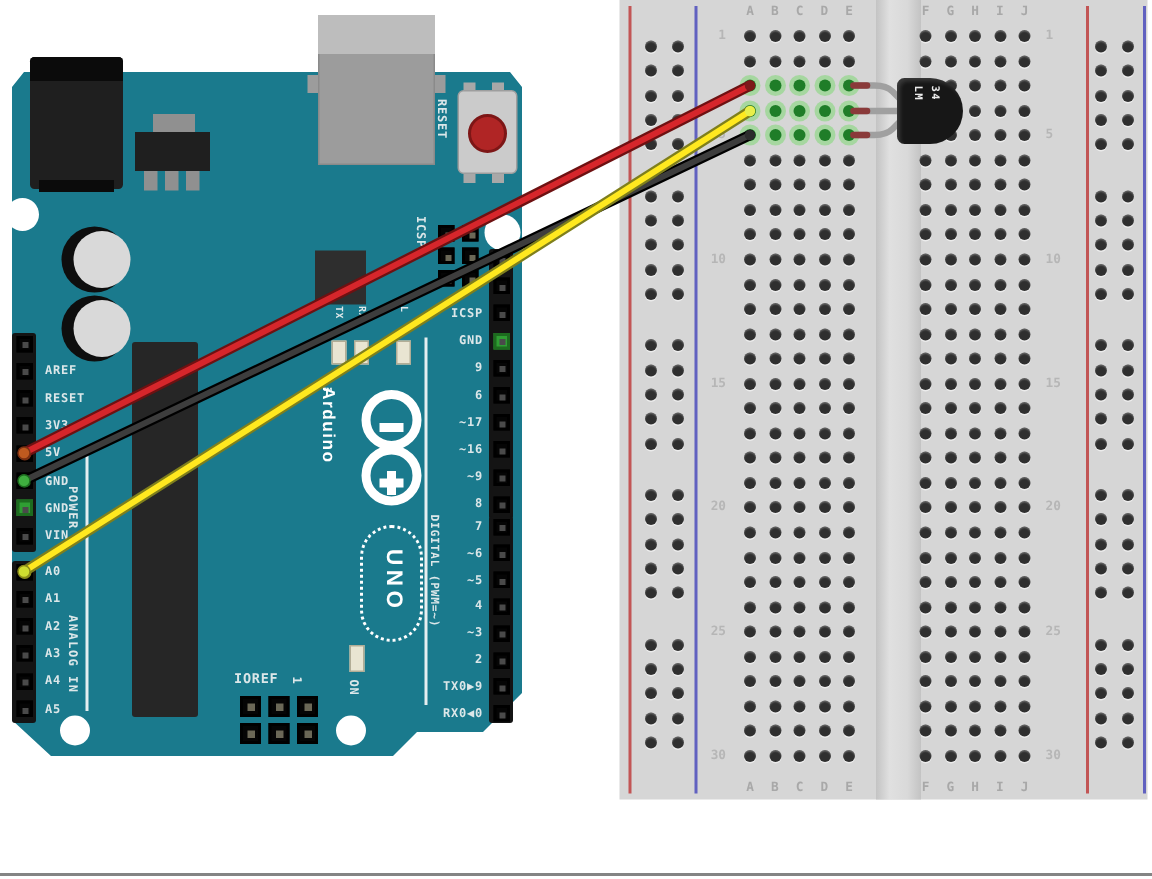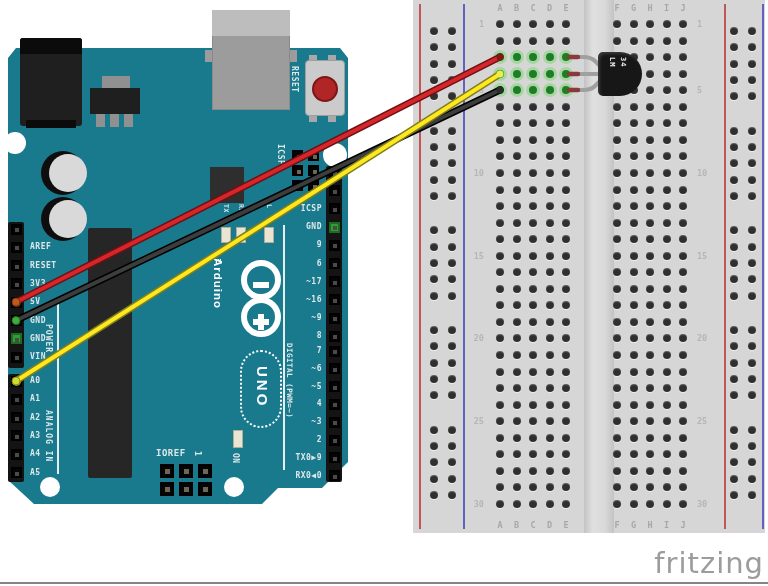--- a/index.html
+++ b/index.html
@@ -760,15 +760,14 @@
   </svg>
 
   <div class="sensor-body">
     <div class="sensor-text">
         <span>LM</span>
         <br>
         <span>34</span>
       </div>
   </div>
 
-  <div class="fritzing">fritzing</div>
   <div class="bottomline"></div>
 </div>
 
 </body></html>

